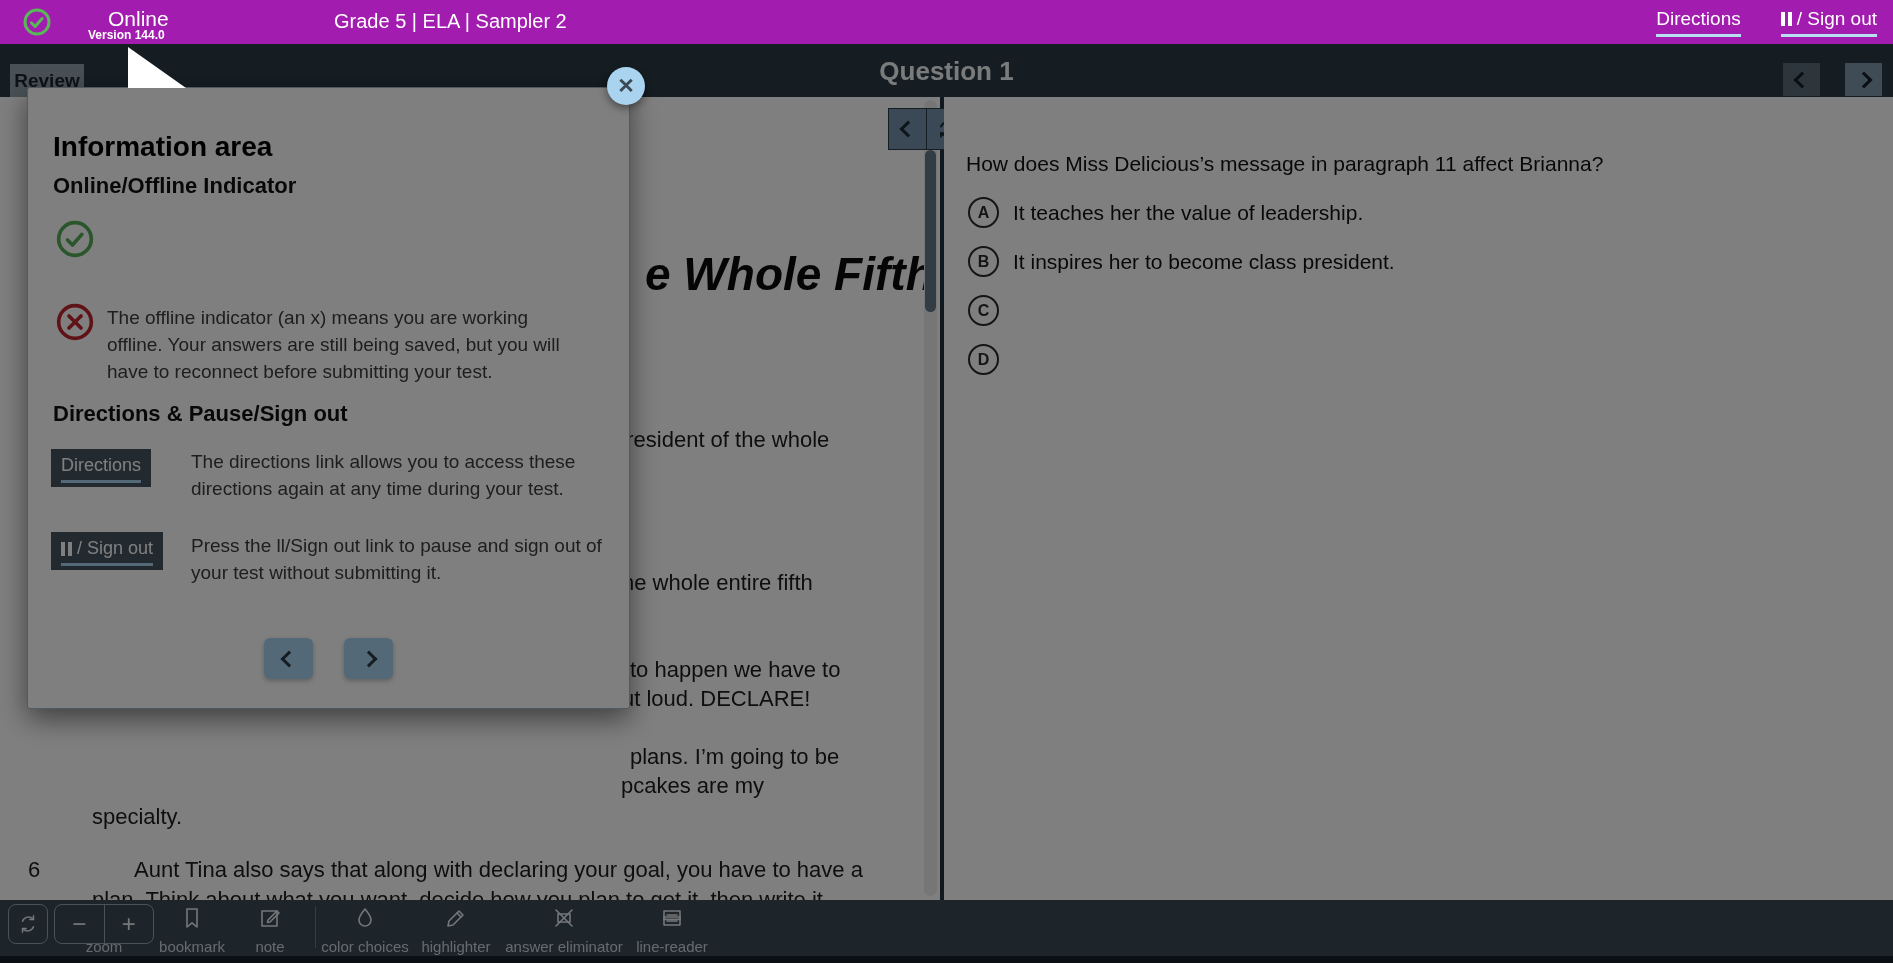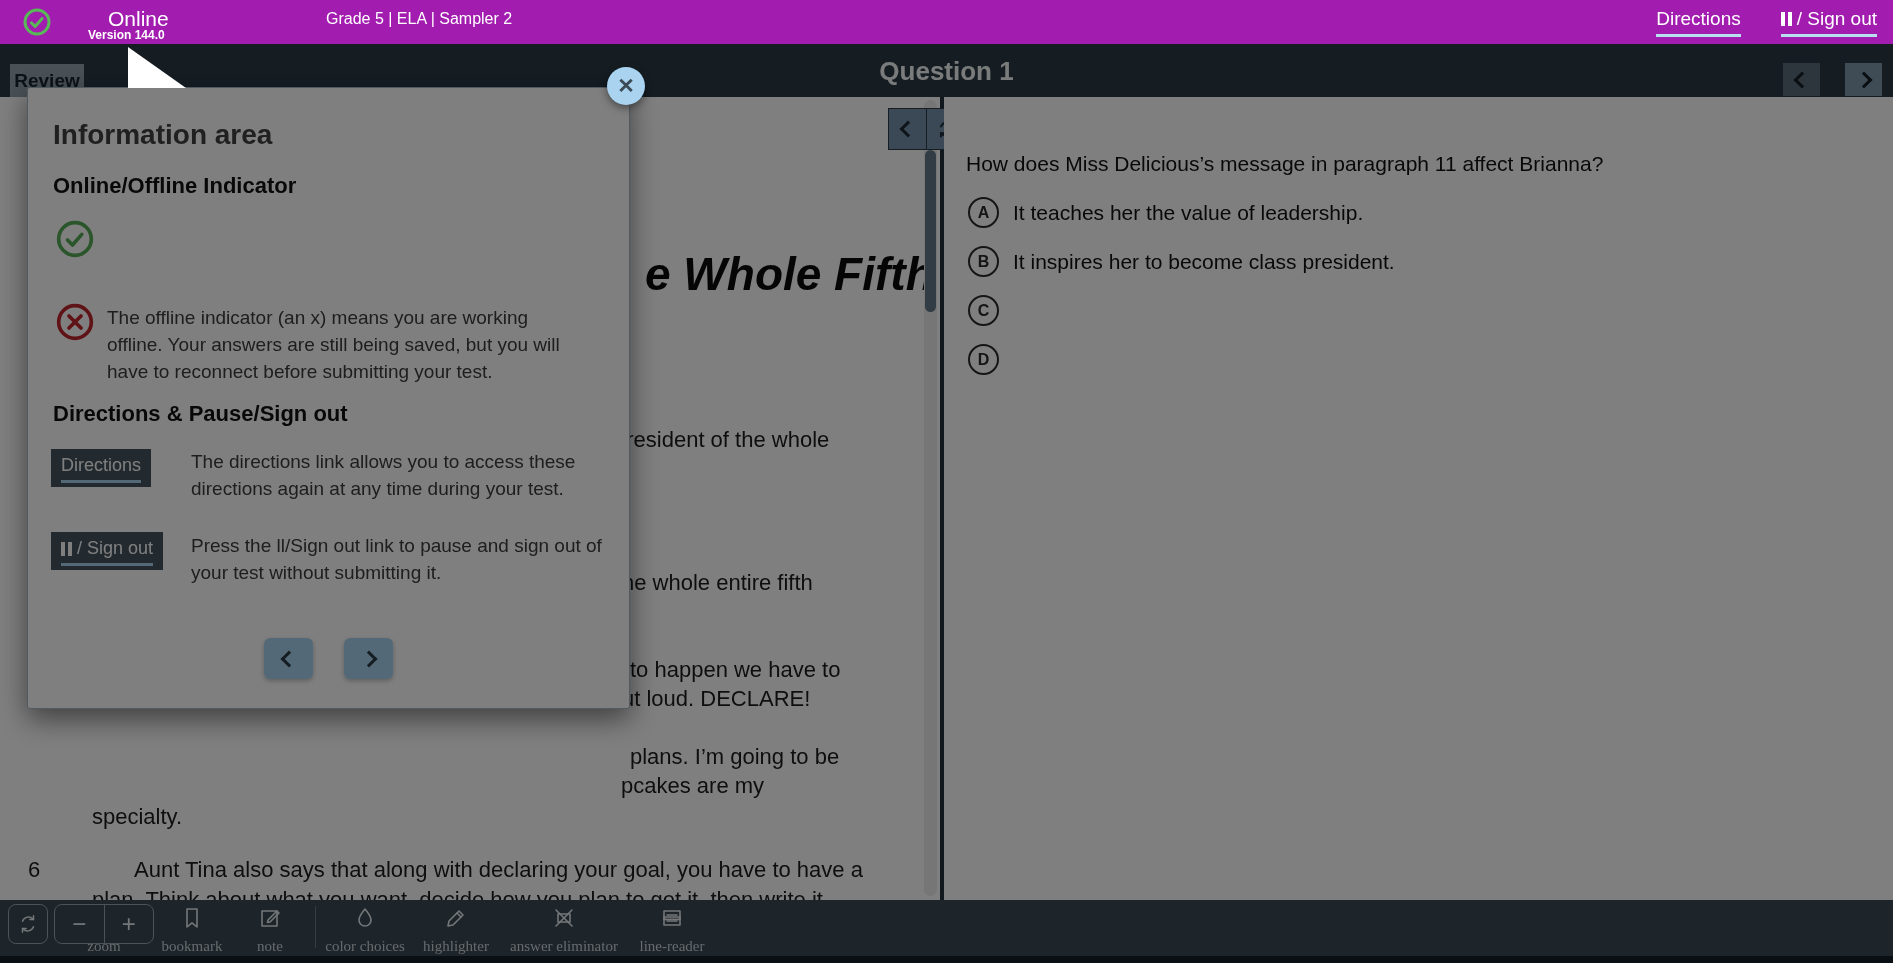--- a/index.html
+++ b/index.html
@@ -4,21 +4,21 @@
 <style>
   html,body{margin:0;padding:0;background:#10181e;}
   #stage{position:relative;width:1893px;height:963px;overflow:hidden;
          font-family:"Liberation Sans",sans-serif;background:#fff;}
   .abs{position:absolute;}
 
   
   .topbar{left:0;top:0;width:1893px;height:44px;background:#a21caf;z-index:30;}
   .tb-online-label{left:108px;top:7px;font-size:21px;color:#fff;}
   .tb-version{left:88px;top:28px;font-size:12px;font-weight:bold;color:#fff;}
-  .tb-grade{left:326px;top:10px;font-size:16px;color:#fff;}
+  .tb-grade{left:334px;top:10px;font-size:20px;color:#fff;}
   .tb-right{right:16px;top:8px;display:flex;gap:40px;align-items:flex-start;}
   .tb-link{font-size:19px;color:#fff;padding-bottom:4px;border-bottom:3px solid #b7dff0;cursor:pointer;display:flex;align-items:center;gap:5px;}
   .pausebars{display:inline-flex;gap:3px;}
   .pausebars i{display:block;width:4px;height:14px;background:currentColor;}
 
   
   .overlay{left:0;top:44px;width:1893px;height:919px;background:rgba(0,0,0,0.5);z-index:20;}
 
   
   .qheader{left:0;top:44px;width:1893px;height:53px;background:#2b3b47;}
@@ -60,40 +60,40 @@
   .qprompt{left:966px;top:152px;width:700px;font-size:21px;color:#111;}
   .opt-circle{width:27px;height:27px;border:2px solid #2b2b2b;border-radius:50%;
               display:flex;align-items:center;justify-content:center;
               font-size:16px;font-weight:bold;color:#2b2b2b;cursor:pointer;background:transparent;}
   .opt-text{font-size:21px;color:#111;white-space:nowrap;}
 
   
   .toolbar{left:0;top:900px;width:1893px;height:56px;background:#3a4854;color:#e9eef1;}
   .bstrip{left:0;top:956px;width:1893px;height:7px;background:#141e26;}
   .t-icon{position:absolute;top:6px;width:24px;height:24px;}
-  .t-label{position:absolute;top:38px;font-size:15px;color:#cdd5da;text-align:center;transform:translateX(-50%);font-family:Liberation Serif, serif;}
+  .t-label{position:absolute;top:38px;font-size:15px;color:#cdd5da;text-align:center;transform:translateX(-50%);}
   .t-btn{position:absolute;top:4px;height:40px;border:1.5px solid #97a6b0;border-radius:8px;box-sizing:border-box;
          display:flex;align-items:center;justify-content:center;cursor:pointer;}
   .t-reset{left:8px;width:40px;}
   .t-zoomgrp{left:54px;width:100px;padding:0;}
   .t-zoomgrp .half{width:50px;height:100%;display:flex;align-items:center;justify-content:center;font-size:24px;color:#e9eef1;cursor:pointer;}
   .t-zoomgrp .half.minus{border-right:1.5px solid #97a6b0;}
   .t-divider{position:absolute;left:315px;top:6px;width:1px;height:42px;background:#6a7a84;}
   .toolbar svg{stroke:#e9eef1;fill:none;stroke-width:1.6;stroke-linecap:round;stroke-linejoin:round;}
 
   
   .popup-layer{z-index:40;}
   .popup{left:27px;top:87px;width:601px;height:620px;background:#fff;border:1px solid #9fb6c3;
          border-radius:3px;box-shadow:0 10px 28px rgba(0,0,0,0.5);}
   .tail{left:128px;top:47px;width:58px;height:41px;background:#fff;
         clip-path:polygon(0 0,0 100%,100% 100%);z-index:41;}
   .close-btn{left:607px;top:67px;width:38px;height:38px;border-radius:50%;background:#a9d3ef;
              box-shadow:0 3px 9px rgba(0,0,0,0.45);display:flex;align-items:center;justify-content:center;
              font-size:21px;font-weight:bold;color:#3b4a55;cursor:pointer;z-index:42;}
-  .pp-title{left:25px;top:31px;font-size:28px;font-weight:bold;color:#404040;}
+  .pp-title{left:25px;top:43px;font-size:28px;font-weight:bold;color:#000000;}
   .pp-h2{font-size:22px;font-weight:bold;color:#111;}
   .pp-body{font-size:19px;line-height:27px;color:#3c3c3c;}
   .ind-icon{width:40px;height:40px;}
   .pp-samplebtn{background:#47555f;display:inline-flex;align-items:center;justify-content:center;
                 padding:6px 10px 4px 10px;cursor:default;}
   .pp-samplebtn .inner{color:#fff;font-size:18px;padding-bottom:4px;border-bottom:3px solid #a9d3ef;
                 display:inline-flex;align-items:center;gap:5px;}
   .pp-arrow{width:49px;height:41px;background:#a9d3ef;border-radius:6px;box-shadow:0 2px 5px rgba(0,0,0,0.25);
             display:flex;align-items:center;justify-content:center;cursor:pointer;}
   .pp-arrow .chev{border-color:#2b3a46;}

